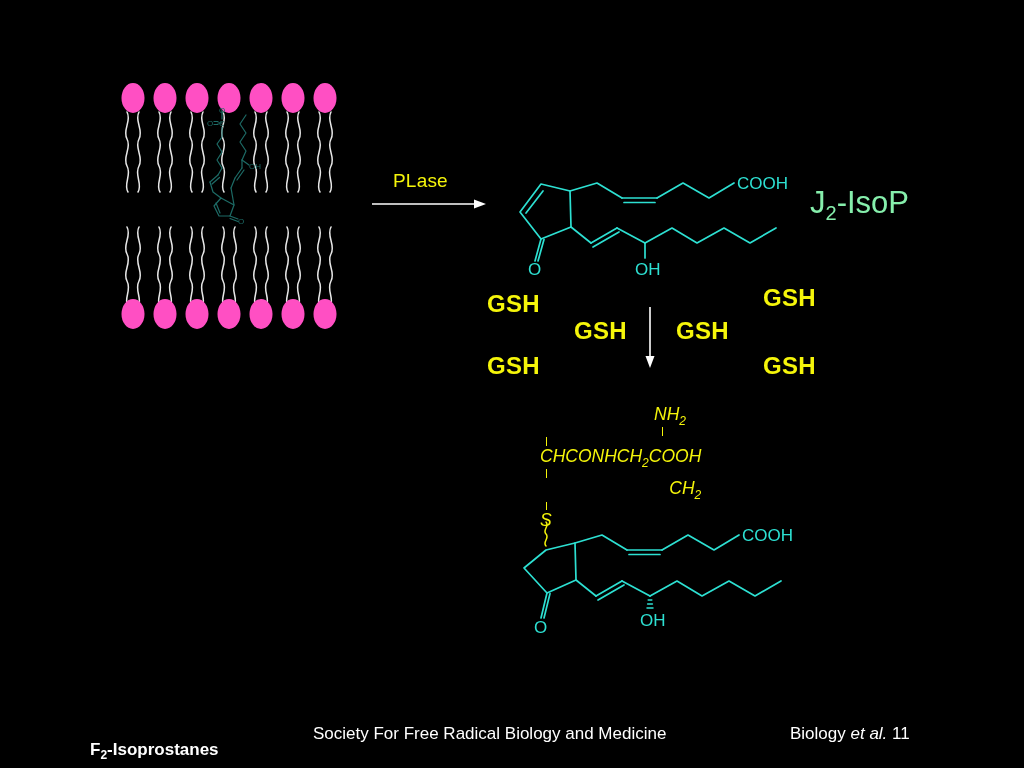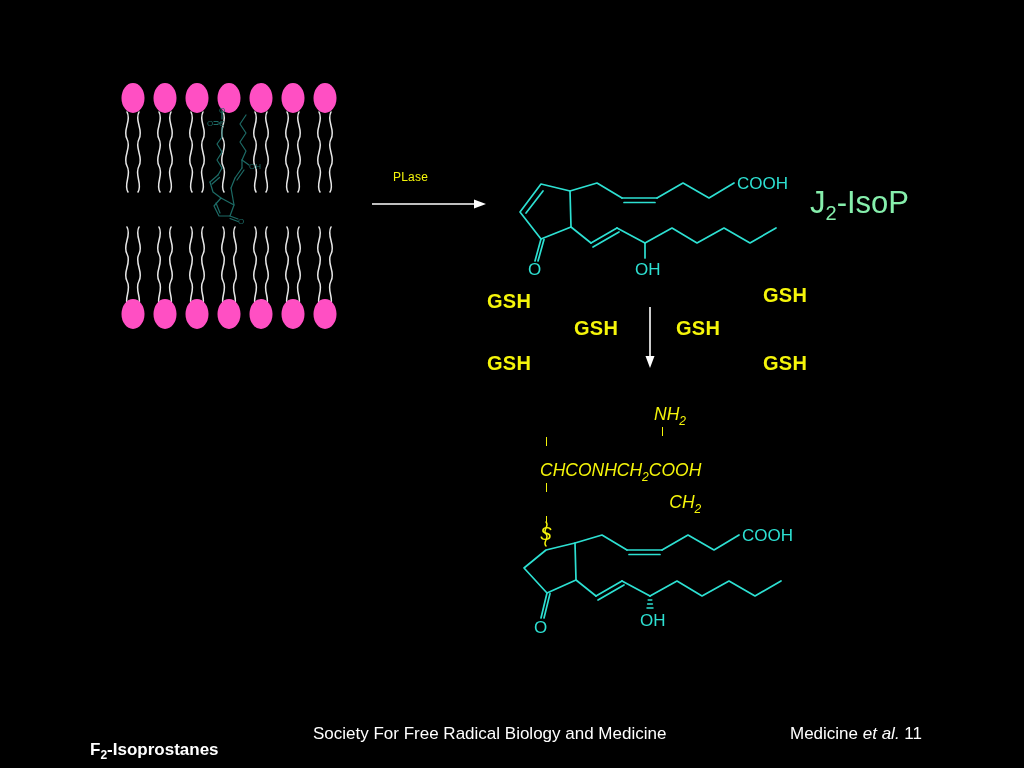--- a/index.html
+++ b/index.html
@@ -9,28 +9,28 @@
     background:#000;color:#fff;
   }
   .stage{position:absolute;left:0;top:0;width:1024px;height:768px;}
   .abs{position:absolute;}
 
   
   #membrane{left:118px;top:82px;width:240px;height:250px;}
 
   
   .plase-label{
-    left:393px;top:170px;color:#f5f50a;font-size:12px;letter-spacing:.2px;
+    left:393px;top:170px;color:#f5f50a;font-size:19px;letter-spacing:.2px;
   }
   .isop-label{
     left:810px;top:185px;color:#86efac;font-size:31px;white-space:nowrap;
   }
   .isop-label sub{font-size:20px;}
   .gsh{
-    color:#f5f50a;font-size:20px;font-weight:600;letter-spacing:.3px;
+    color:#f5f50a;font-size:24px;font-weight:600;letter-spacing:.3px;
   }
   .gsh-1{left:487px;top:290px;}
   .gsh-2{left:763px;top:284px;}
   .gsh-3{left:574px;top:317px;}
   .gsh-4{left:676px;top:317px;}
   .gsh-5{left:487px;top:352px;}
   .gsh-6{left:763px;top:352px;}
 
   
   .gsblock{left:540px;top:406px;color:#f5f50a;font-size:17.5px;line-height:1.0;font-style:italic;}
@@ -252,21 +252,21 @@
 
   <div class="abs gsblock">
 
     <div class="gsline" style="margin-left:114px;">NH<sub>2</sub></div>
 
     <div style="margin-left:122px;width:1px;height:9px;background:#f5f50a;"></div>
 
 
     <div style="margin-left:6px;width:1px;height:9px;background:#f5f50a;margin-top:1px;"></div>
 
-    <div class="gsline" style="margin-top:16px;">CHCONHCH<sub>2</sub>COOH</div>
+    <div class="gsline" style="margin-top:2px;">CHCONHCH<sub>2</sub>COOH</div>
 
     <div style="margin-left:6px;width:1px;height:9px;background:#f5f50a;margin-top:1px;"></div>
 
     <div class="gsline" style="margin-top:2px;text-align:right;">CH<sub>2</sub></div>
 
     <div style="margin-left:6px;width:1px;height:8px;background:#f5f50a;margin-top:1px;"></div>
 
     <div class="gsline" style="margin-top:2px;">S</div>
   </div>
 
@@ -299,16 +299,16 @@
     <text x="237" y="21" fill="#2de0d2" font-size="17" font-family="Liberation Sans, sans-serif">COOH</text>
     <text x="29" y="113" fill="#2de0d2" font-size="17" font-family="Liberation Sans, sans-serif">O</text>
     <text x="135" y="106" fill="#2de0d2" font-size="17" font-family="Liberation Sans, sans-serif">OH</text>
   </svg>
 
   <div class="abs footer">
     <div class="ft ft-left"><span>F</span><sub>2</sub><span>-Isoprostanes</span></div>
 
     <div class="ft ft-mid">Society For Free Radical Biology and Medicine</div>
 
-    <div class="ft ft-right"><span>Medicine </span><i>et al.</i><span> 11</span></div>
+    <div class="ft ft-right"><span>Biology </span><i>et al.</i><span> 11</span></div>
   </div>
 
 </div>
 
 </body></html>

